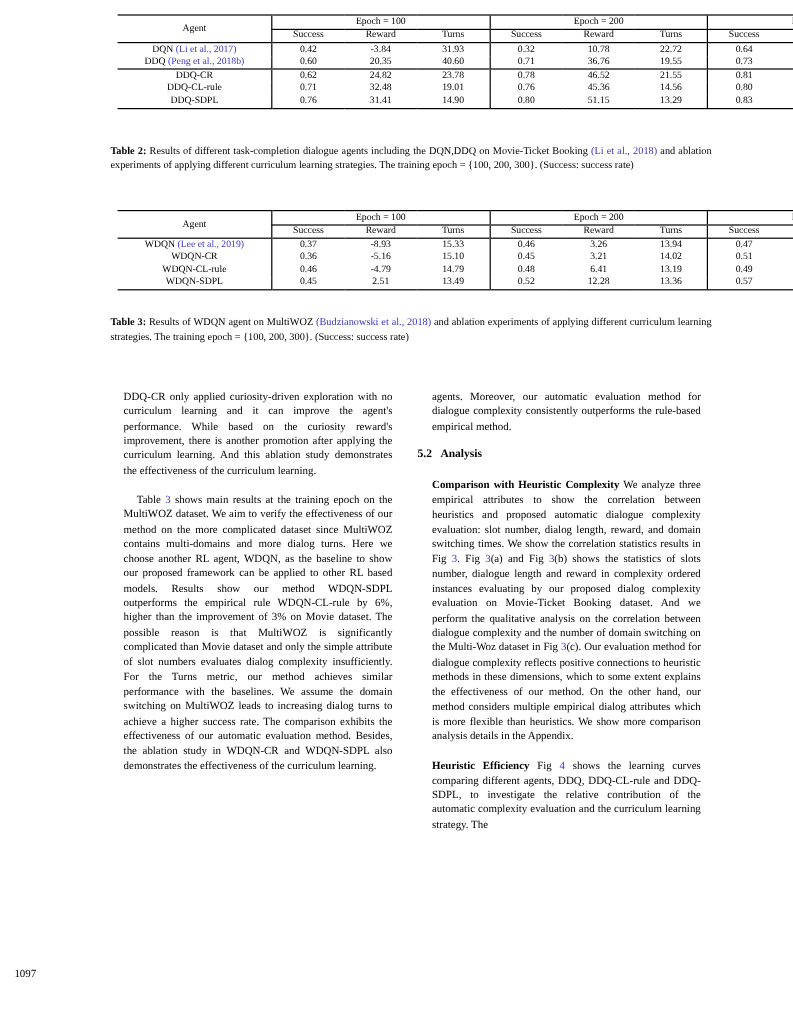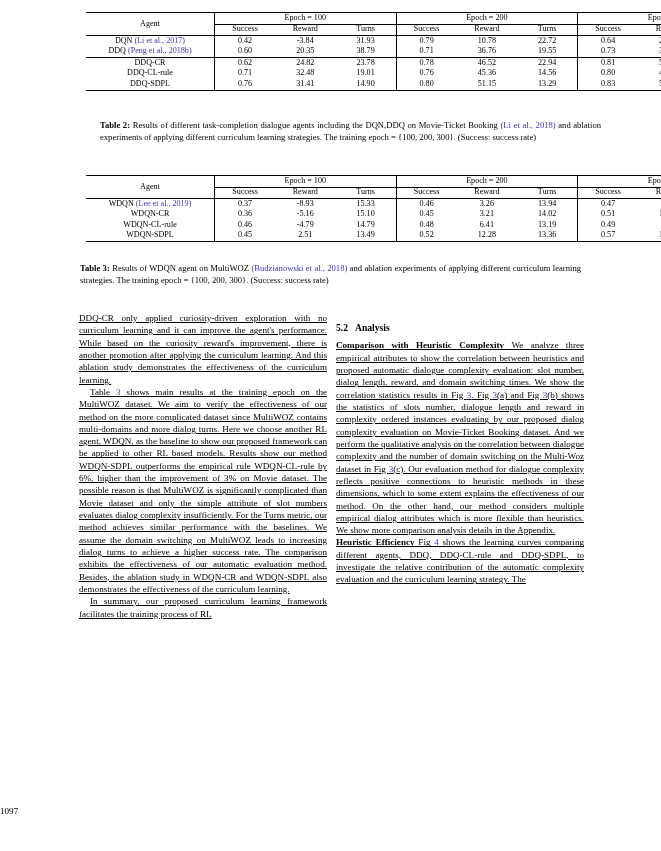--- a/index.html
+++ b/index.html
@@ -10,21 +10,21 @@
   body {
     width: 661px;
     height: 851px;
     position: relative;
     font-family: "Liberation Serif", "DejaVu Serif", serif;
     color: #000000;
     overflow: hidden;
   }
   .page {
     position: absolute;
-    left: 0; top: 0;
+    left: 12px; top: 0;
     width: 619px;
     height: 851px;
   }
 
   
   .table-wrap {
     position: absolute;
     left: 86px;
     width: 489px;
   }
@@ -62,41 +62,40 @@
   
   .caption {
     position: absolute;
     left: 80px;
     width: 501px;
     font-size: 8.6px;
     line-height: 1.345;
     text-align: justify;
     text-justify: inter-word;
   }
-  #caption2 { top: 120px; margin-left: 20px; }
+  #caption2 { top: 120px; }
   #caption3 { top: 263px; }
 
   
   .col {
     position: absolute;
     top: 312px;
     width: 248px;
     font-size: 9.1px;
     line-height: 1.355;
     text-align: justify;
     text-justify: inter-word;
     hyphens: manual;
   }
   #col-left { left: 79px; }
   #col-right { left: 336px; }
 
   .col p {
-    margin: 0;
+    margin: 12px;
     text-indent: 11px;
-    text-decoration: underline;
   }
   .col p.noindent { text-indent: 0; }
   .col p + p { margin-top: 0px; }
 
   .sec-head {
     margin: 9.5px 0 5px 0;
     font-size: 9.6px;
     font-weight: bold;
     text-indent: 0;
   }
@@ -139,45 +138,45 @@
             <td class="numcell">Reward</td>
             <td class="numcell">Turns</td>
             <td class="numcell vline">Success</td>
             <td class="numcell">Reward</td>
           </tr>
           <tr class="rule-mid">
             <td class="agentcell">DQN <span class="cite">(Li et al., 2017)</span></td>
             <td class="numcell vline">0.42</td>
             <td class="numcell">-3.84</td>
             <td class="numcell">31.93</td>
-            <td class="numcell vline">0.79</td>
+            <td class="numcell vline">0.32</td>
             <td class="numcell">10.78</td>
             <td class="numcell">22.72</td>
             <td class="numcell vline">0.64</td>
             <td class="numcell">27.66</td>
           </tr>
           <tr class="">
             <td class="agentcell">DDQ <span class="cite">(Peng et al., 2018b)</span></td>
             <td class="numcell vline">0.60</td>
             <td class="numcell">20.35</td>
-            <td class="numcell">38.79</td>
+            <td class="numcell">40.60</td>
             <td class="numcell vline">0.71</td>
             <td class="numcell">36.76</td>
             <td class="numcell">19.55</td>
             <td class="numcell vline">0.73</td>
             <td class="numcell">39.97</td>
           </tr>
           <tr class="rule-mid">
             <td class="agentcell">DDQ-CR</td>
             <td class="numcell vline">0.62</td>
             <td class="numcell">24.82</td>
             <td class="numcell">23.78</td>
             <td class="numcell vline">0.78</td>
             <td class="numcell">46.52</td>
-            <td class="numcell">22.94</td>
+            <td class="numcell">21.55</td>
             <td class="numcell vline">0.81</td>
             <td class="numcell">50.16</td>
           </tr>
           <tr class="">
             <td class="agentcell">DDQ-CL-rule</td>
             <td class="numcell vline">0.71</td>
             <td class="numcell">32.48</td>
             <td class="numcell">19.01</td>
             <td class="numcell vline">0.76</td>
             <td class="numcell">45.36</td>
@@ -271,24 +270,24 @@
       </table>
   </div>
 
   <div class="caption" id="caption3">
     <span class="b">Table 3:</span><span> Results of WDQN agent on MultiWOZ </span><span class="cite">(Budzianowski et al., 2018)</span><span> and ablation experiments of applying different curriculum learning strategies. The training epoch = {100, 200, 300}. (Success: success rate)</span>
   </div>
 
   <div class="col" id="col-left">
     <p class="noindent">DDQ-CR only applied curiosity-driven exploration with no curriculum learning and it can improve the agent's performance. While based on the curiosity reward's improvement, there is another promotion after applying the curriculum learning. And this ablation study demonstrates the effectiveness of the curriculum learning.</p>
     <p class="gap-para"><span>Table </span><span class="cite">3</span><span> shows main results at the training epoch on the MultiWOZ dataset. We aim to verify the effectiveness of our method on the more complicated dataset since MultiWOZ contains multi-domains and more dialog turns. Here we choose another RL agent, WDQN, as the baseline to show our proposed framework can be applied to other RL based models. Results show our method WDQN-SDPL outperforms the empirical rule WDQN-CL-rule by 6%, higher than the improvement of 3% on Movie dataset. The possible reason is that MultiWOZ is significantly complicated than Movie dataset and only the simple attribute of slot numbers evaluates dialog complexity insufficiently. For the Turns metric, our method achieves similar performance with the baselines. We assume the domain switching on MultiWOZ leads to increasing dialog turns to achieve a higher success rate. The comparison exhibits the effectiveness of our automatic evaluation method. Besides, the ablation study in WDQN-CR and WDQN-SDPL also demonstrates the effectiveness of the curriculum learning.</span></p>
-    <p class="gap-para">In summary, our proposed curriculum learning framework facilitates the training process of RL</p>
   </div>
 
   <div class="col" id="col-right">
+    <p class="noindent">agents. Moreover, our automatic evaluation method for dialogue complexity consistently outperforms the rule-based empirical method.</p>
 
     <h3 class="sec-head"><span class="num">5.2</span><span>Analysis</span></h3>
 
     <p class="noindent"><span class="runin">Comparison with Heuristic Complexity</span><span> We analyze three empirical attributes to show the correlation between heuristics and proposed automatic dialogue complexity evaluation: slot number, dialog length, reward, and domain switching times. We show the correlation statistics results in Fig </span><span class="cite">3</span><span>. Fig </span><span class="cite">3</span><span>(a) and Fig </span><span class="cite">3</span><span>(b) shows the statistics of slots number, dialogue length and reward in complexity ordered instances evaluating by our proposed dialog complexity evaluation on Movie-Ticket Booking dataset. And we perform the qualitative analysis on the correlation between dialogue complexity and the number of domain switching on the Multi-Woz dataset in Fig </span><span class="cite">3</span><span>(c). Our evaluation method for dialogue complexity reflects positive connections to heuristic methods in these dimensions, which to some extent explains the effectiveness of our method. On the other hand, our method considers multiple empirical dialog attributes which is more flexible than heuristics. We show more comparison analysis details in the Appendix.</span></p>
 
     <p class="noindent gap-para"><span class="runin">Heuristic Efficiency</span><span> Fig </span><span class="cite">4</span><span> shows the learning curves comparing different agents, DDQ, DDQ-CL-rule and DDQ-SDPL, to investigate the relative contribution of the automatic complexity evaluation and the curriculum learning strategy. The</span></p>
   </div>
 
   <div id="page-number">1097</div>
 

